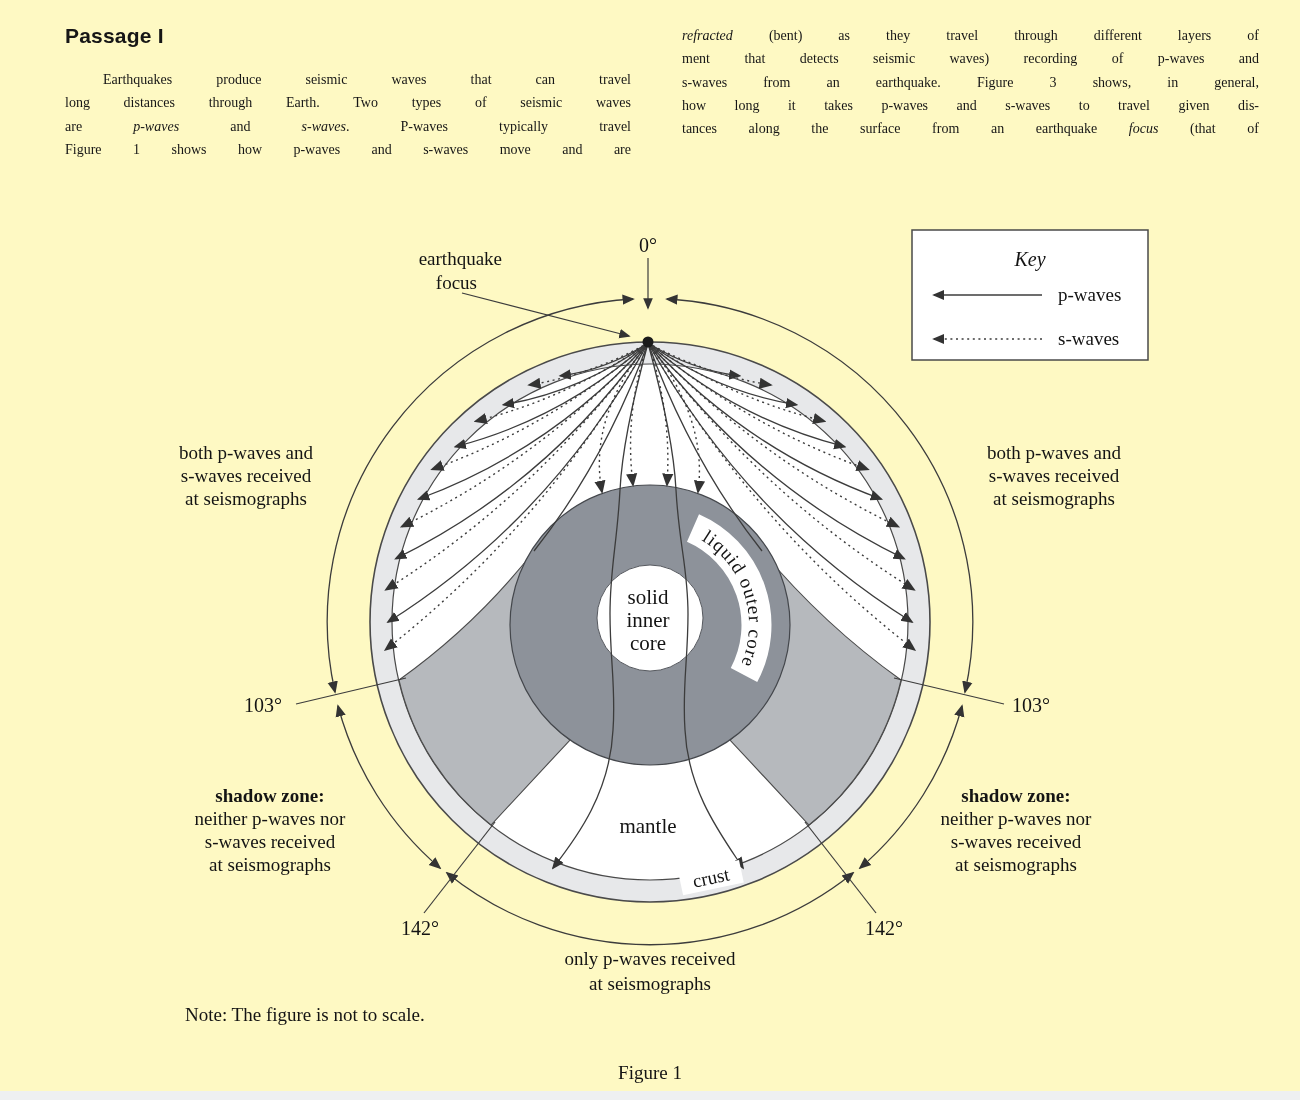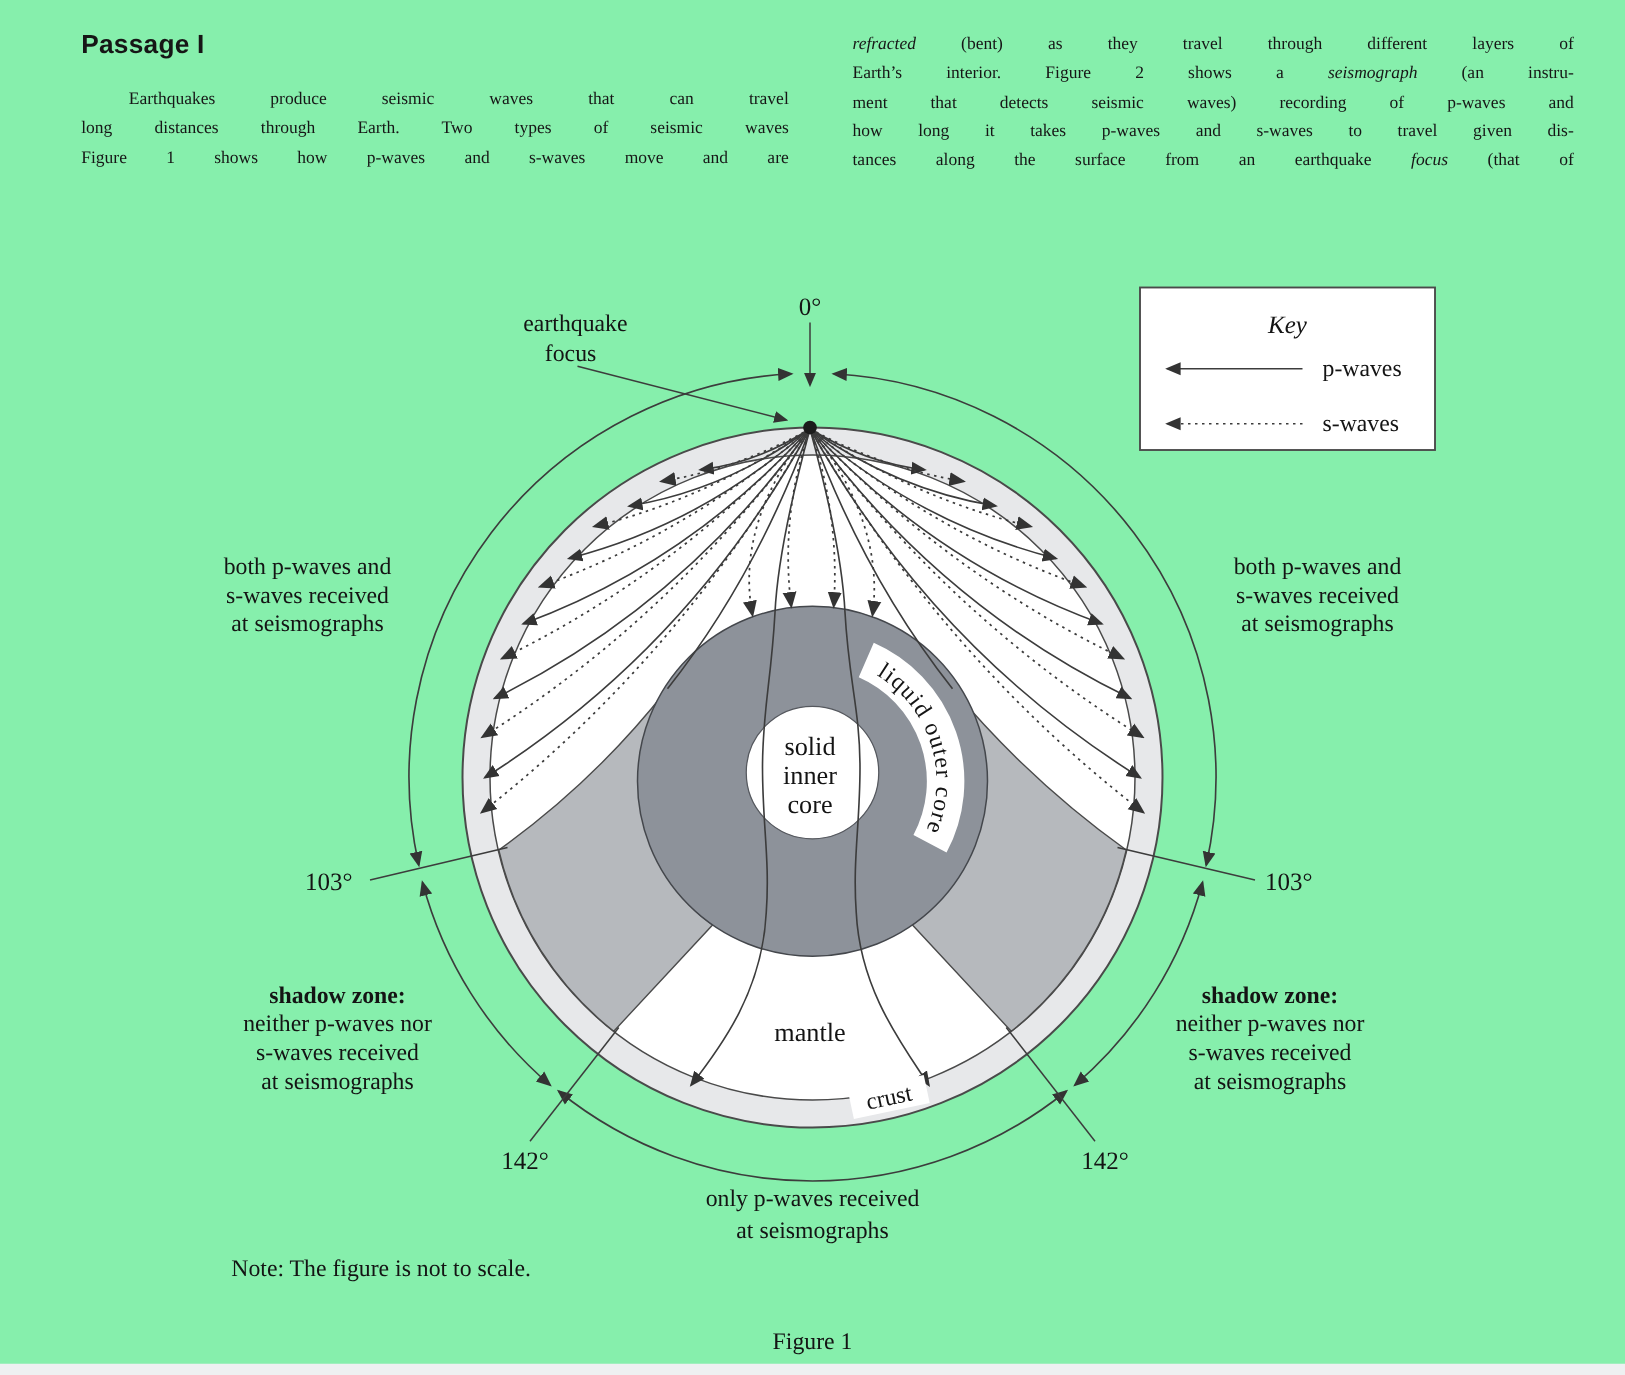--- a/index.html
+++ b/index.html
@@ -1,16 +1,16 @@
 <!DOCTYPE html>
 <html><head>
 <meta charset="utf-8">
 <style>
   html,body{margin:0;padding:0;background:#fff;}
-  .page{position:relative;width:1300px;height:1100px;background:#86efac;overflow:hidden;
+  .page{position:relative;width:1300px;height:1100px;background:#fef9c3;overflow:hidden;
         font-family:"Liberation Serif",serif;color:#161616;}
   .heading{position:absolute;left:65px;top:24px;font-family:"Liberation Sans",sans-serif;
            font-weight:bold;font-size:21px;letter-spacing:0.2px;}
   .col{position:absolute;font-size:14px;line-height:23.3px;}
   .col-left{left:65px;top:68px;width:566px;}
   .col-right{left:682px;top:24px;width:577px;}
   .tline{text-align:justify;text-align-last:justify;white-space:nowrap;}
   .tline.last{text-align-last:left;}
   .tline.indent{text-indent:38px;}
   .tline .it{font-style:italic;}
@@ -33,26 +33,27 @@
 </head>
 <body>
 
 <div class="page">
 
   <div class="heading">Passage I</div>
 
   <div class="col col-left">
       <div class="tline indent"><span>Earthquakes produce seismic waves that can travel</span></div>
       <div class="tline"><span>long distances through Earth. Two types of seismic waves</span></div>
+      <div class="tline"><span>are </span><span class="it">p-waves</span><span> and </span><span class="it">s-waves</span><span>. P-waves typically travel</span></div>
       <div class="tline"><span>Figure 1 shows how p-waves and s-waves move and are</span></div>
     </div>
   <div class="col col-right">
       <div class="tline"><span class="it">refracted</span><span> (bent) as they travel through different layers of</span></div>
-      <div class="tline"><span>Earth’s interior. Figure 2 shows a </span><span class="it">seismograph</span><span> (an instru-</span></div>
       <div class="tline"><span>ment that detects seismic waves) recording of p-waves and</span></div>
+      <div class="tline"><span>s-waves from an earthquake. Figure 3 shows, in general,</span></div>
       <div class="tline"><span>how long it takes p-waves and s-waves to travel given dis-</span></div>
       <div class="tline"><span>tances along the surface from an earthquake </span><span class="it">focus</span><span> (that of</span></div>
     </div>
 
   <svg id="fig-svg" style="position:absolute;left:0;top:210px;" width="1300" height="890" viewBox="0 210 1300 890">
     <defs>
       <marker id="arr" viewBox="0 0 10 10" refX="8.5" refY="5" markerWidth="9.5" markerHeight="9.5" orient="auto-start-reverse">
         <path d="M0,0.8 L10,5 L0,9.2 z" fill="#333"></path>
       </marker>
       <path id="lqpath" d="M699.5,539 A99,99 0 0 1 735.7,674.5" fill="none"></path>

